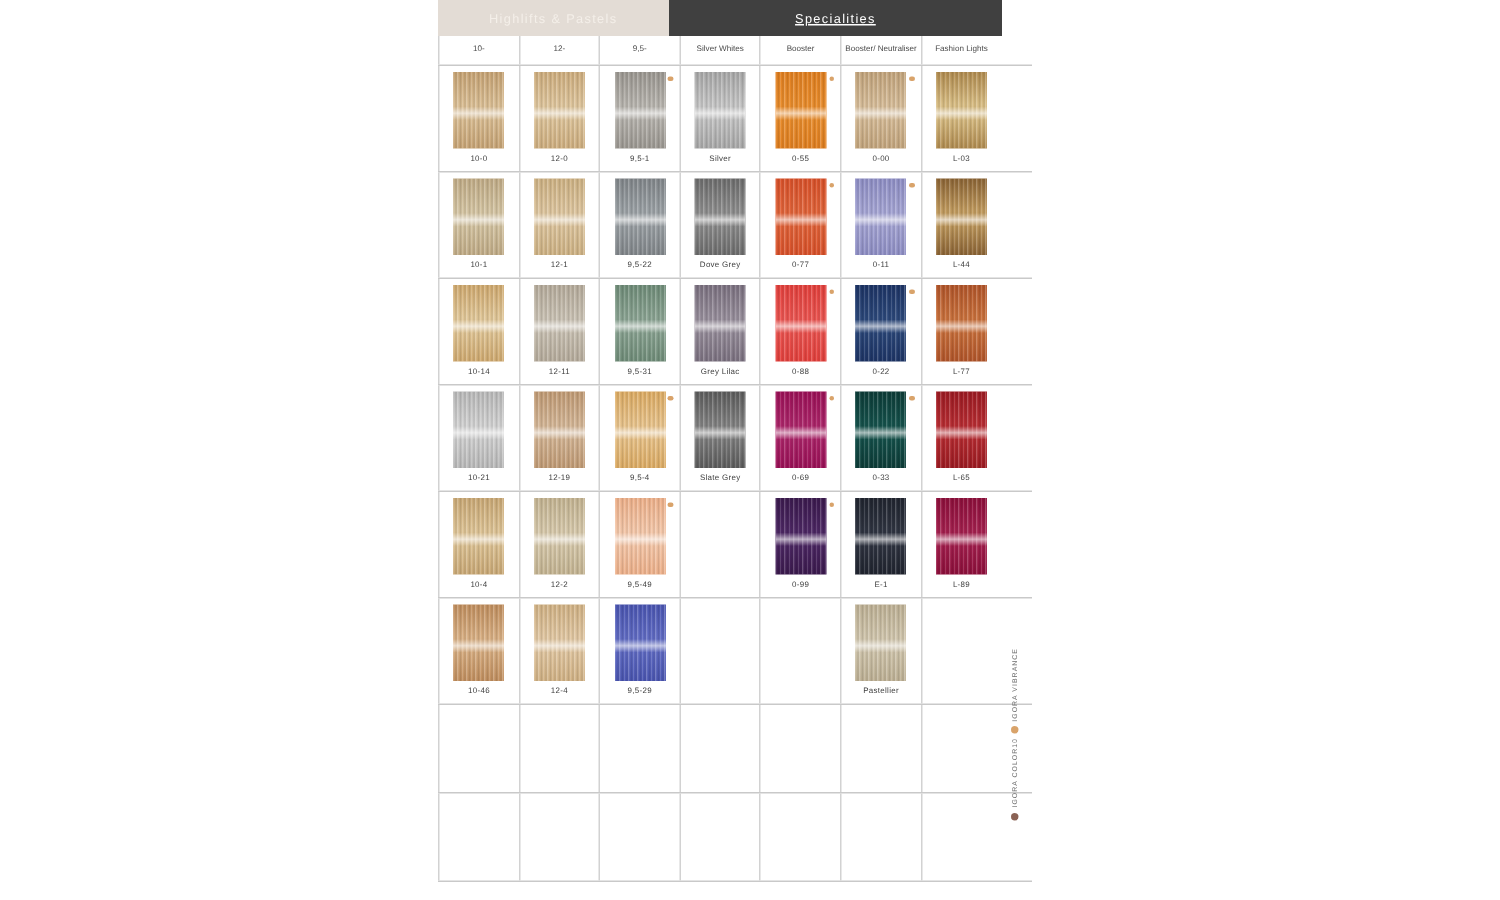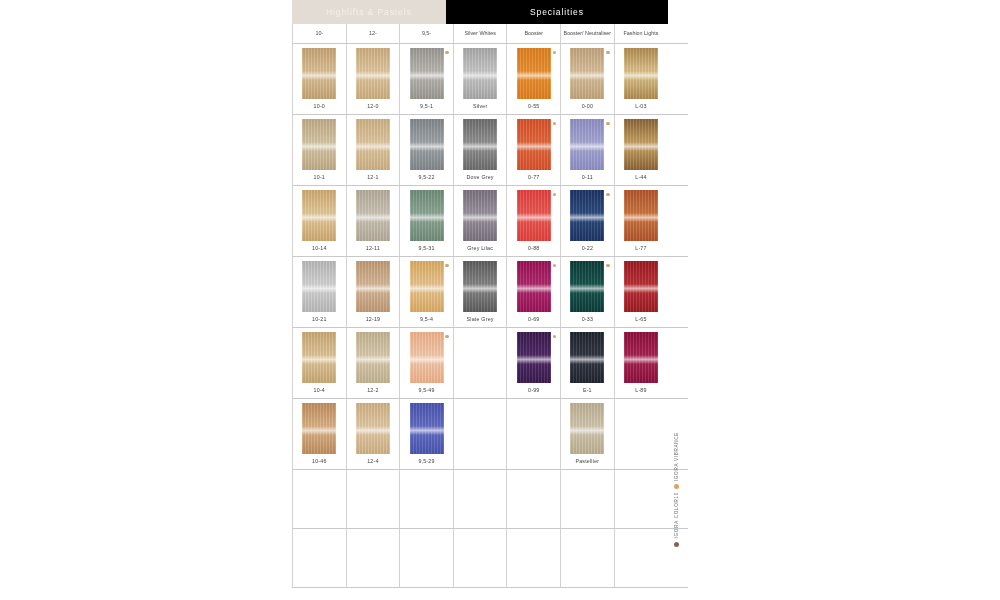--- a/index.html
+++ b/index.html
@@ -19,21 +19,21 @@
 
   
   .banner-row{display:flex;height:24px;width:396px;}
   .banner{
     display:flex;align-items:center;justify-content:center;
     font-size:8.5px;letter-spacing:.9px;color:#ffffff;
     font-weight:400;
     height:24px;
   }
   .banner.highlifts{width:163px;background:#e3dcd5;color:#f4efe9;}
-  .banner.specialities{width:236px;background:#000000;color:#ffffff;}
+  .banner.specialities{width:236px;background:#404040;color:#ffffff;text-decoration:underline;}
   .banner.blank{width:21px;background:#ffffff;}
 
   
   .colhead-row{display:flex;width:396px;height:19px;border-bottom:1px solid #c9c9c9;}
   .colhead{
     width:54.33px;
     display:flex;align-items:center;justify-content:center;text-align:center;
     font-size:5.4px;color:#4a4a4a;line-height:1.25;
     border-left:1px solid #d2d2d2;
     box-sizing:border-box;

